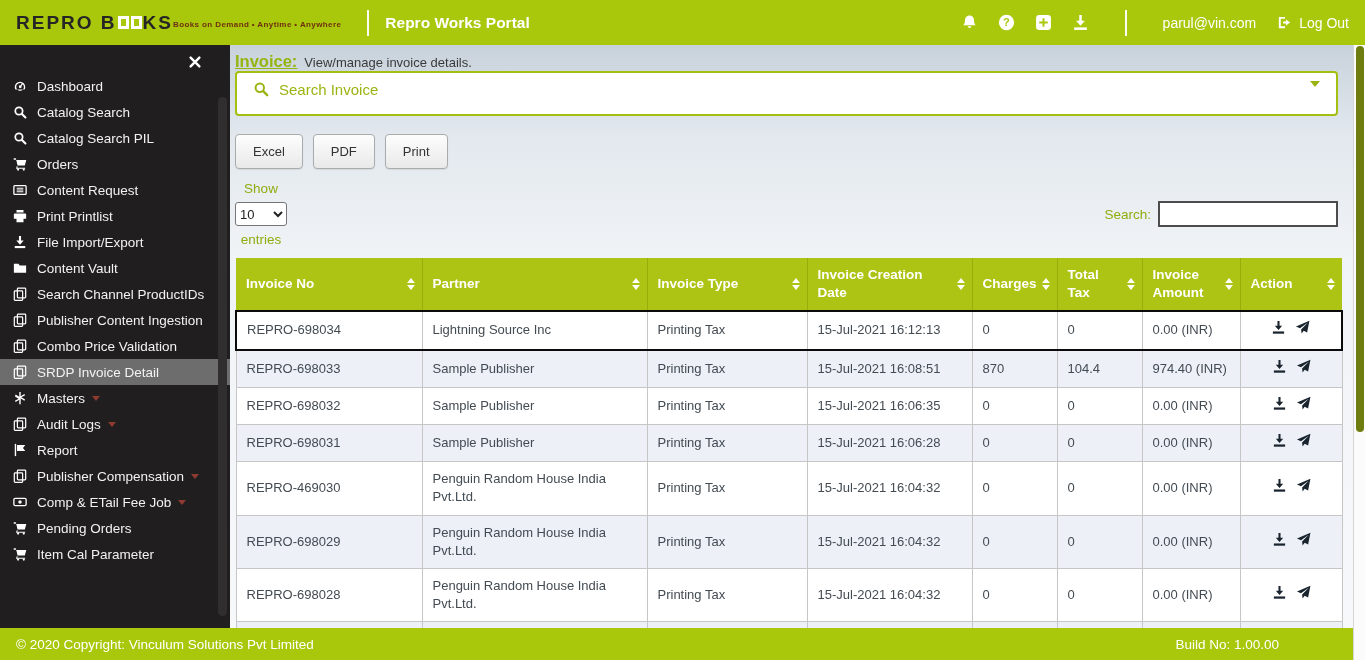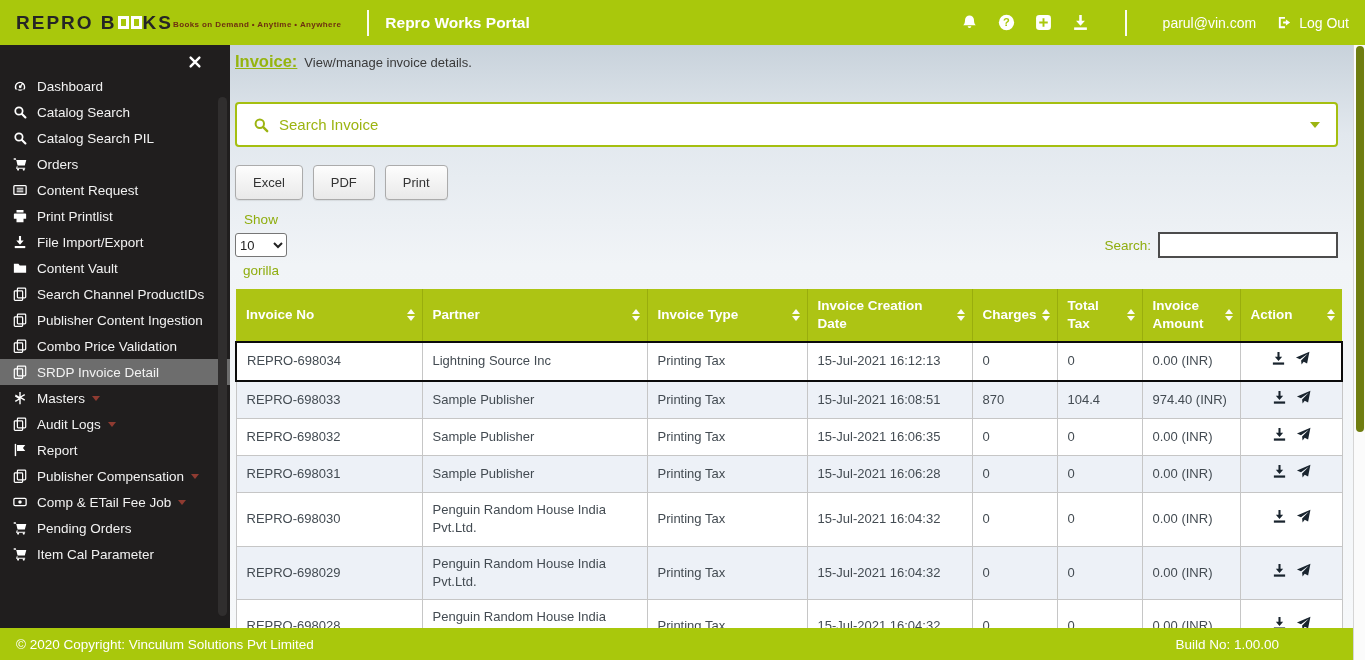--- a/index.html
+++ b/index.html
@@ -52,22 +52,22 @@
                            background:#6f7d10; border-radius:4px; }
 
   
   .content { position:absolute; top:45px; left:230px; right:12px; bottom:32px; overflow:hidden;
              background:linear-gradient(180deg,#c8d2db 0px,#e2e8ee 90px,#f1f4f7 220px,#f6f8fa 100%);
              padding:5px 15px 0 5px; }
   .page-head { display:flex; align-items:baseline; margin-top:2px; }
   .page-title { color:#95b40e; font-size:16.5px; font-weight:bold; text-decoration:underline; }
   .page-subtitle { color:#3a3a3a; font-size:13px; margin-left:7px; }
 
-  .search-panel { margin-top:31px; height:45px; background:#fff; border:2px solid #a5bf10;
-                  border-radius:4px; display:flex; align-items:center; padding:0 16px; cursor:pointer; }
+  .search-panel { height:45px; background:#fff; border:2px solid #a5bf10;
+                  border-radius:4px; display:flex; padding:8px 16px; cursor:pointer; }
   .search-panel .mag { width:16px; height:16px; color:#9cb411; margin-right:10px; }
   .search-panel .mag svg { width:100%; height:100%; }
   .search-panel-label { color:#9cb411; font-size:15px; }
   .search-panel .caret { margin-left:auto; width:0; height:0; border-left:5px solid transparent;
                          border-right:5px solid transparent; border-top:6px solid #9cb411; }
 
   .export-row { margin-top:18px; display:flex; gap:10px; }
   .btn { background:linear-gradient(180deg,#fdfdfd,#e9e9e9); border:1px solid #ababab; border-radius:4px;
          padding:9px 17px; font-size:13px; color:#333; font-family:"Liberation Sans",sans-serif;
          cursor:pointer; box-shadow:0 1px 1px rgba(0,0,0,.08); }
@@ -367,21 +367,21 @@
     <div class="export-row" id="exportRow">
         <button class="btn">Excel</button>
         <button class="btn">PDF</button>
         <button class="btn">Print</button>
       </div>
 
     <div class="controls-row">
       <div class="show-group">
         <span>Show</span>
         <select class="page-size" id="pageSize"><option>10</option></select>
-        <span>gorilla</span>
+        <span>entries</span>
       </div>
       <div class="search-group">
         <span>Search:</span>
         <input class="table-search-input" type="text" value="" style="">
       </div>
     </div>
 
     <div class="invoice-table-wrap">
       <table>
         <colgroup>
@@ -513,21 +513,21 @@
                     </svg>
                   </span>
                   <span class="action-btn">
                     <svg viewBox="0 0 16 16" fill="currentColor">
                       <path d="M15.4.8 1 6.9l4.3 1.9L13.6 3 6.5 10.2l.5 4.2 2.3-3 3.6 1.8z"></path>
                     </svg>
                   </span>
                 </span></td>
             </tr>
             <tr class="">
-              <td>REPRO-698030</td>
+              <td>REPRO-469030</td>
               <td>Penguin Random House India Pvt.Ltd.</td>
               <td>Printing Tax</td>
               <td>15-Jul-2021 16:04:32</td>
               <td>0</td>
               <td>0</td>
               <td>0.00 (INR)</td>
               <td class="action-cell"><span class="action-icons">
                   <span class="action-btn">
                     <svg viewBox="0 0 16 16" fill="currentColor">
                       <path d="M6.9 1h2.2v5.2h2.8L8 10.7 4.1 6.2h2.8z"></path>

